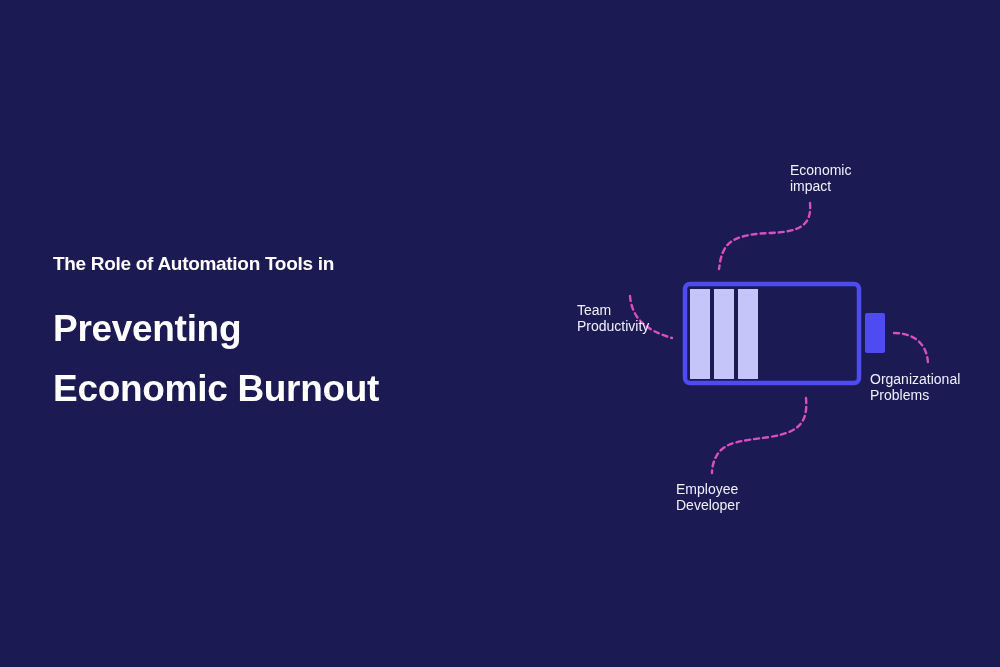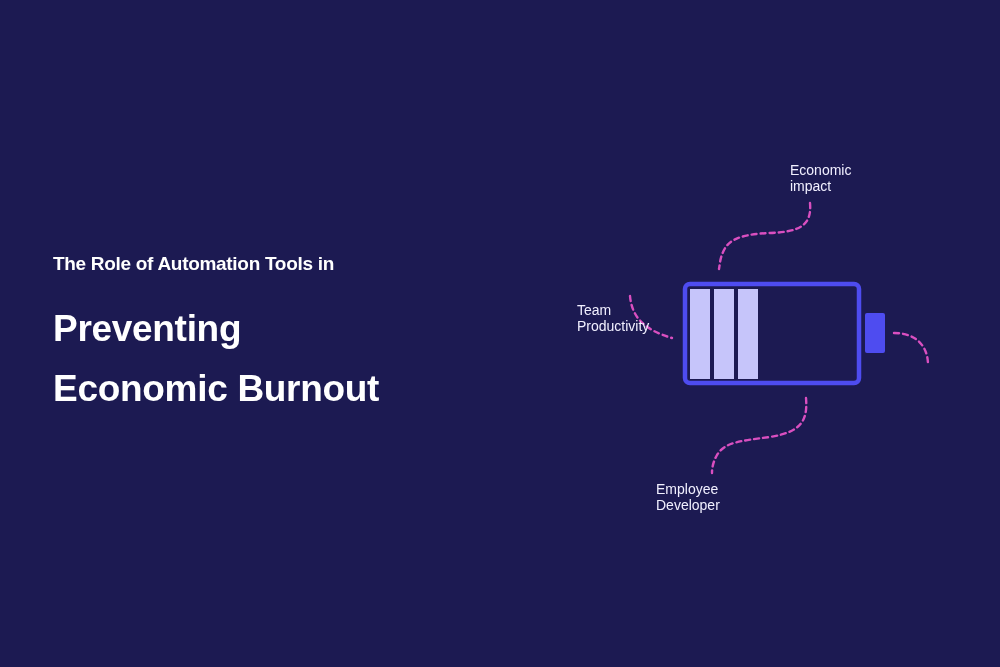--- a/index.html
+++ b/index.html
@@ -58,19 +58,23 @@
   <div class="label" style="left:790px; top:162px;">
     <div>Economic</div>
     <div>impact</div>
   </div>
 
   <div class="label" style="left:577px; top:258px;margin-top:44px;">
     <div>Team</div>
     <div>Productivity</div>
   </div>
 
+  <div class="label" style="left:870px; top:371px;">
+    <div>Organizational</div>
+    <div>Problems</div>
+  </div>
 
-  <div class="label" style="left:656px; top:481px;">
+  <div class="label" style="left:676px; top:481px;">
     <div>Employee</div>
     <div>Developer</div>
   </div>
 
 </div>
 
 </body></html>

